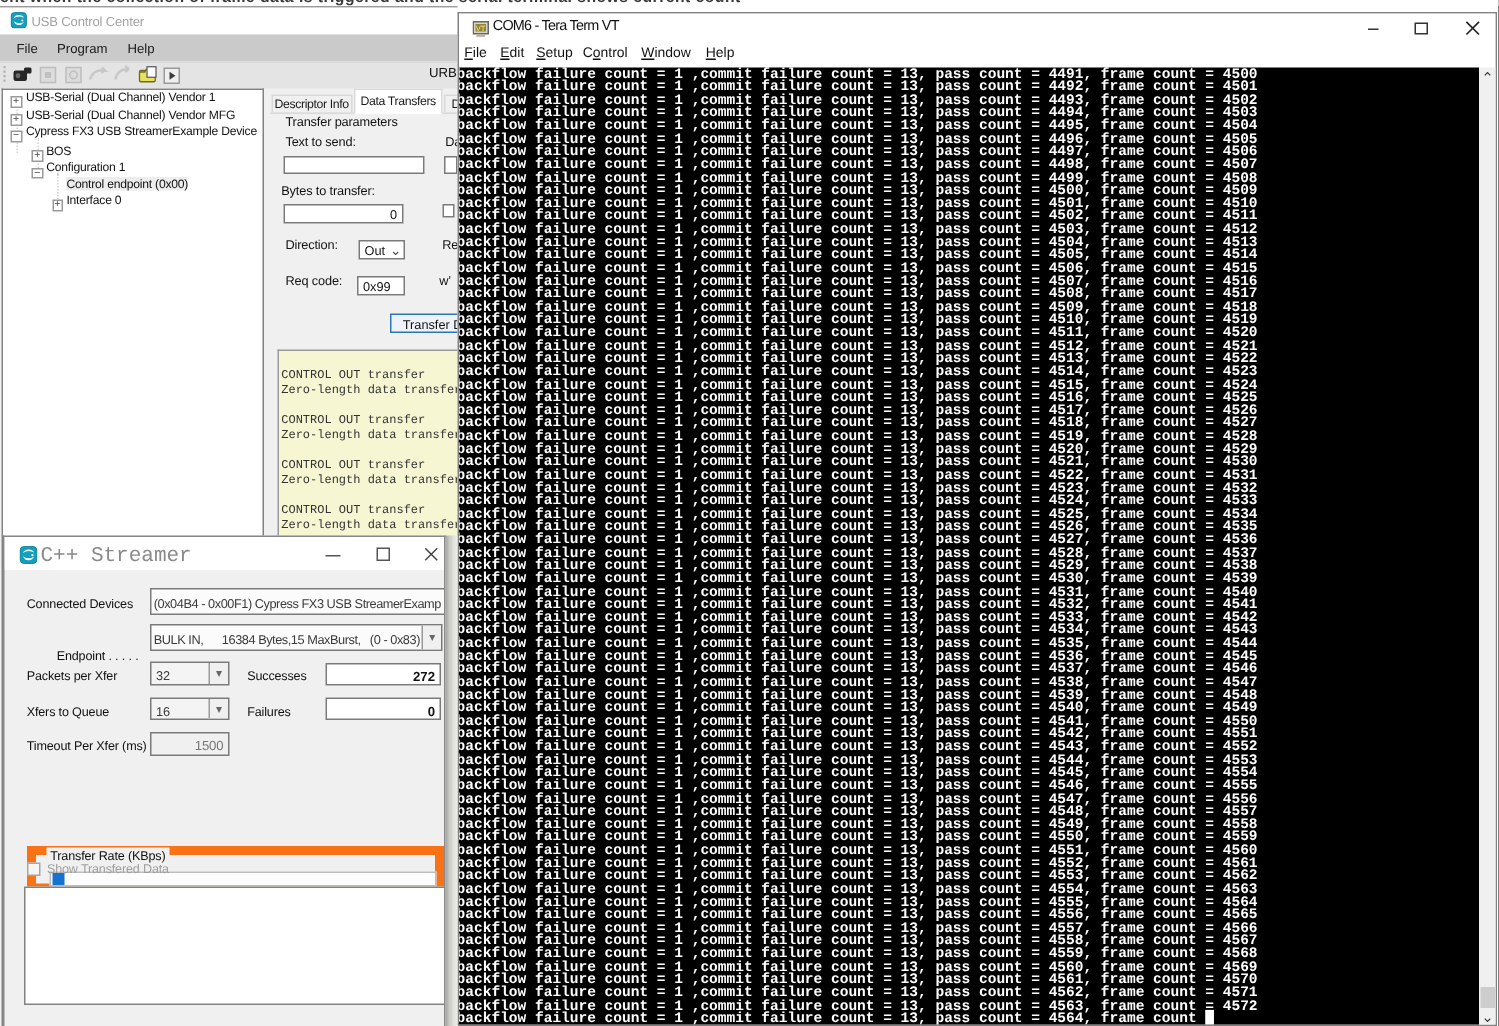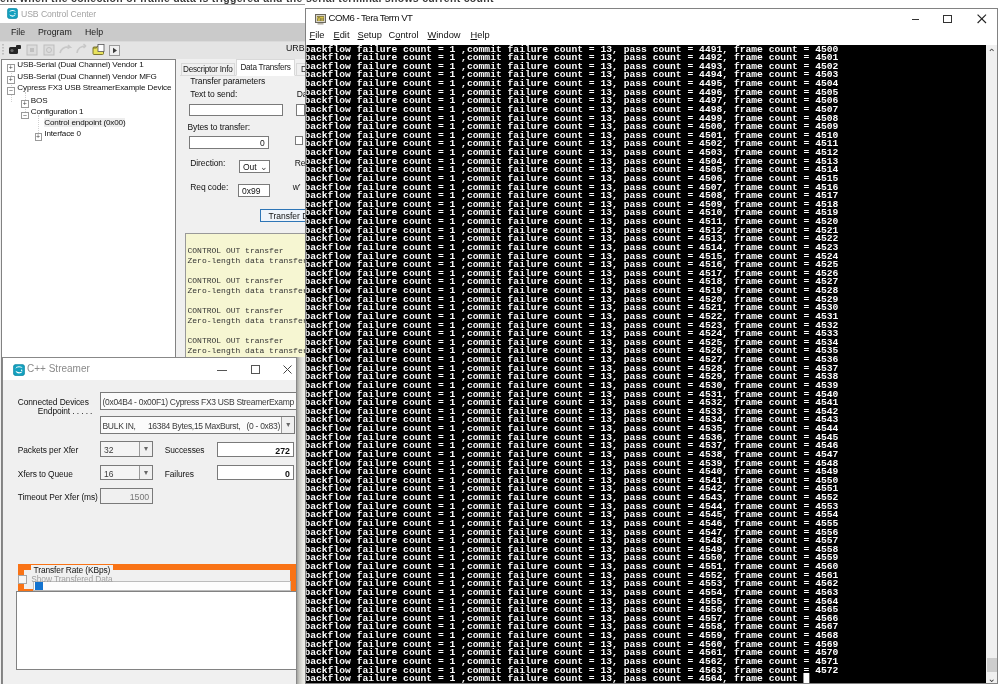--- a/index.html
+++ b/index.html
@@ -43,21 +43,21 @@
 #term pre{margin:0;position:absolute;left:-1.6px;top:0.6px;font-family:"Liberation Mono",monospace;font-weight:bold;font-size:9.69px;line-height:8.62px;color:#fff;}
 #term .cur{color:#fff;}
 #sbar{position:absolute;left:680px;top:36px;width:11.5px;height:640px;background:#f0f0f0;}
 #sbar .up{position:absolute;left:0;top:0;width:11.5px;height:17px;color:#404040;font-size:10px;text-align:center;line-height:16px;}
 #sbar .dn{position:absolute;left:0;top:629px;width:11.5px;height:12px;color:#404040;font-size:10px;text-align:center;line-height:9px;}
 #sbar .thumb{position:absolute;left:0.5px;top:613px;width:10.5px;height:14px;background:#cdcdcd;}
 
 #shadowgap{left:296.5px;top:357px;width:8.5px;height:327px;background:linear-gradient(to right,#a2a29e,#c8c8c3 30%,#e3e3de 70%,#eeeee9);}
 #cs{left:2px;top:357px;width:294.5px;height:327px;background:#f0f0f0;border:1px solid #888;border-bottom:none;overflow:hidden;}
 #cs .title{left:0;top:0;width:100%;height:22px;background:#fff;}
-#cs .ttext{position:absolute;left:24px;top:4.5px;font-size:10px;color:#8a8a8a;}
+#cs .ttext{position:absolute;left:24px;top:4.5px;font-size:14px;color:#8a8a8a;font-family:Liberation Mono, monospace;}
 #cs .lab{position:absolute;font-size:8.4px;letter-spacing:-0.1px;color:#111;white-space:nowrap;}
 #cs .dis{color:#9f9f9f;}
 .cscombo{position:absolute;background:#fbfbfb;border:1px solid #7a7a7a;font-size:8.5px;letter-spacing:-0.1px;color:#3a3a3a;overflow:hidden;white-space:nowrap;}
 .cscombo .btn{position:absolute;right:0;top:0;bottom:0;width:13px;border-left:1px solid #9a9a9a;background:#f0f0f0;color:#666;text-align:center;font-size:8px;line-height:13px;}
 .csfield{position:absolute;background:#fff;border:1px solid #7a7a7a;font-size:8.8px;color:#111;text-align:right;font-weight:bold;}
 #stopbtn{position:absolute;left:163.5px;top:129px;width:131px;height:21px;background:#fbdcd8;border:2px solid #1c1c1c;text-align:center;font-size:10px;color:#111;padding-top:3.5px;}
 #grp{position:absolute;left:14.5px;top:158px;width:278px;height:31px;border:6px solid #f97316;margin-top:48px;}
 #grp .glab{position:absolute;left:7px;top:-5.5px;background:#f0f0f0;padding:0 3px;font-size:8.4px;letter-spacing:-0.1px;color:#111;}
 #pbar{position:absolute;left:9px;top:10.5px;width:258px;height:10px;border:1px solid #bcbcbc;background:#fdfdfd;}
 #pchunk{position:absolute;left:1px;top:0.5px;width:8.5px;height:8px;background:#1373cf;}
@@ -282,21 +282,21 @@
 <circle cx="11.5" cy="8.2" r="1" fill="#fff"></circle>
 </svg>
 <div class="ttext">C++ Streamer</div>
 <div style="position:absolute;left:214px;top:11.5px;width:9.5px;height:1.2px;background:#555;"></div>
 <div style="position:absolute;left:248px;top:6.5px;width:9px;height:9px;border:1px solid #555;"></div>
 <svg style="position:absolute;left:280px;top:6.5px;" width="9" height="9">
       <line x1="0.5" y1="0.5" x2="8.5" y2="8.5" stroke="#444" stroke-width="1"></line>
       <line x1="8.5" y1="0.5" x2="0.5" y2="8.5" stroke="#444" stroke-width="1"></line>
     </svg>
 <div class="lab" style="left:14.8px;top:39.4px;">Connected Devices</div>
-<div class="lab" style="left:14.8px;top:48px;padding-left:20px;">Endpoint . . . . .</div>
+<div class="lab" style="left:14.8px;top:74px;padding-left:20px;">Endpoint . . . . .</div>
 <div class="lab" style="left:14.8px;top:87.4px;">Packets per Xfer</div>
 <div class="lab" style="left:161.8px;top:87.4px;">Successes</div>
 <div class="lab" style="left:14.8px;top:110.9px;">Xfers to Queue</div>
 <div class="lab" style="left:161.8px;top:110.9px;">Failures</div>
 <div class="lab" style="left:14.8px;top:133.9px;">Timeout Per Xfer (ms)</div>
 <div class="cscombo" style="left:97px;top:34px;width:226px;height:18px;padding:4px 0 0 1.5px;letter-spacing:-0.3px;">(0x04B4 - 0x00F1) Cypress FX3 USB StreamerExamp<span class="btn" style="line-height:16px;">▾</span></div>
 <div class="cscombo" style="left:97px;top:57.5px;width:195px;height:18px;padding:4px 0 0 1.5px;letter-spacing:-0.3px;">BULK IN,&nbsp;&nbsp;&nbsp;&nbsp;&nbsp;&nbsp;16384 Bytes,15 MaxBurst,&nbsp;&nbsp;&nbsp;(0 - 0x83)<span class="btn" style="line-height:16px;">▾</span></div>
 <div class="cscombo" style="left:97px;top:83px;width:53px;height:15.5px;padding:3px 0 0 3px;background:#f4f4f4;">32<span class="btn">▾</span></div>
 <div class="cscombo" style="left:97px;top:106.5px;width:53px;height:15.5px;padding:3px 0 0 3px;background:#f4f4f4;">16<span class="btn">▾</span></div>
 <div class="csfield" style="left:214px;top:84px;width:77px;height:15px;padding:2.5px 3px 0 0;">272</div>

